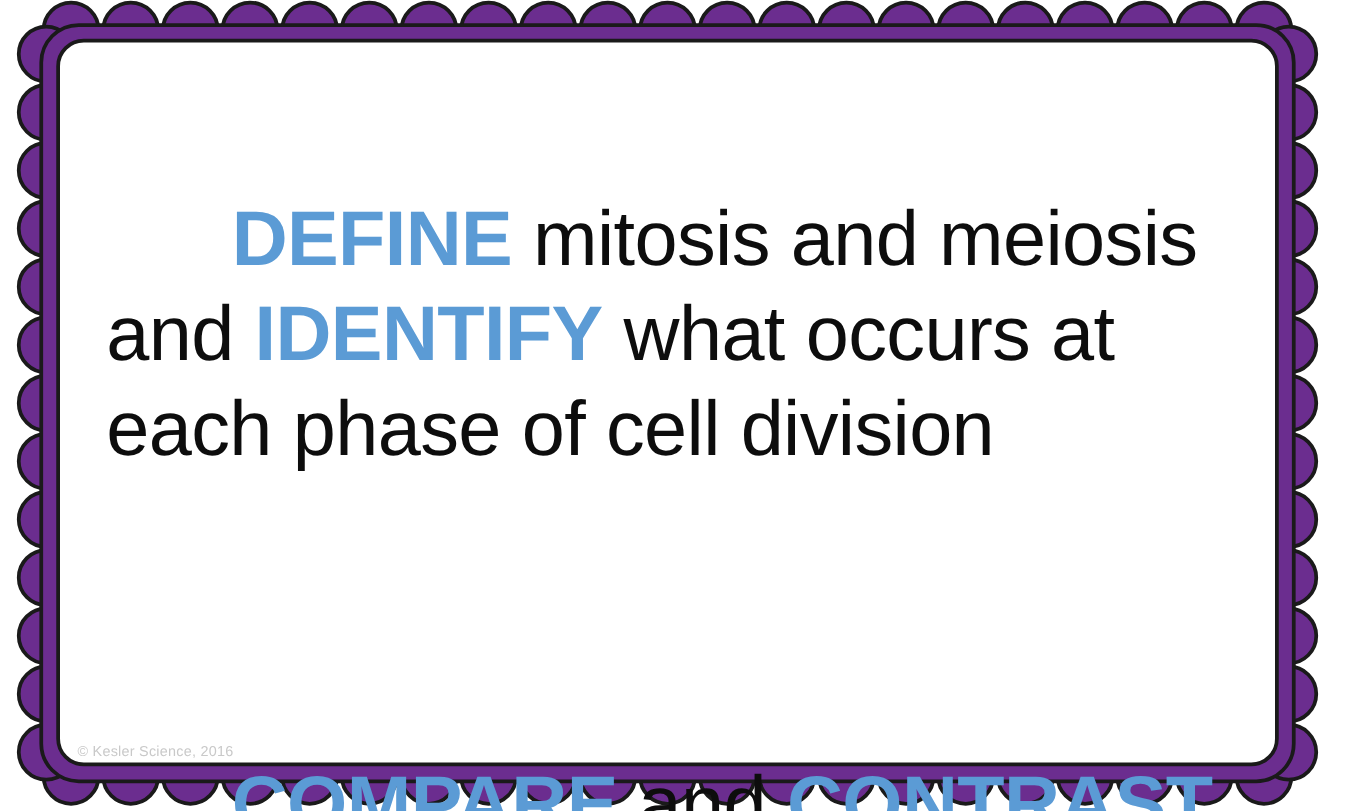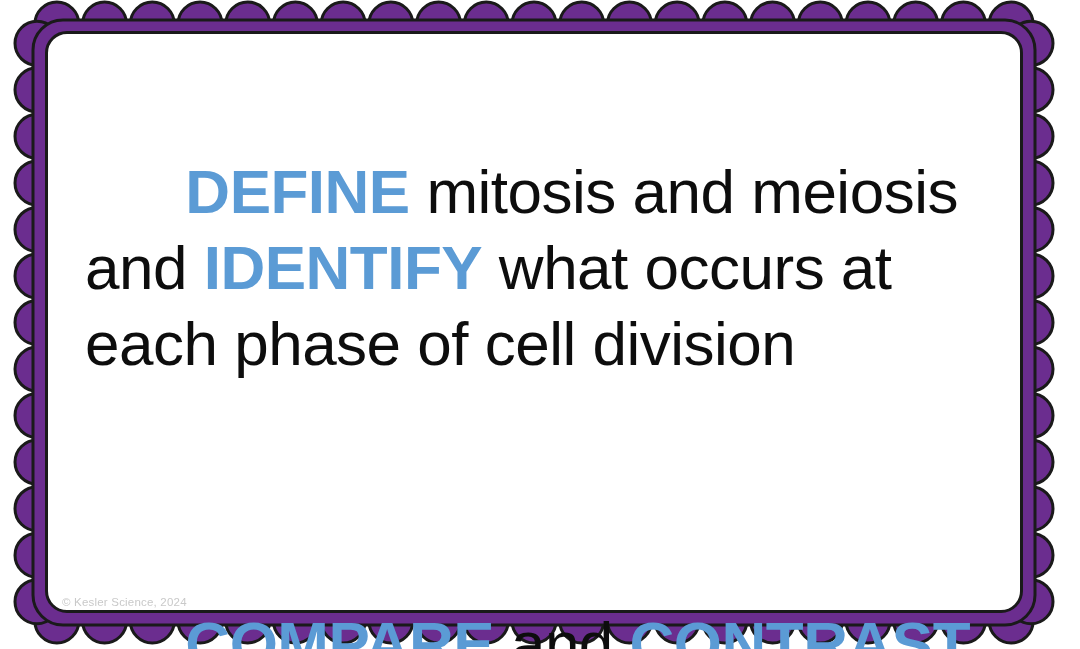--- a/index.html
+++ b/index.html
@@ -165,15 +165,15 @@
     <p class="para" id="para-1" style="color: rgb(13, 13, 13);">
       <span class="hl" style="color: rgb(91, 155, 213);">DEFINE</span><span> mitosis and meiosis and </span><span class="hl" style="color: rgb(91, 155, 213);">IDENTIFY</span><span> what occurs at each phase of cell division</span>
     </p>
 
     <p class="para" id="para-2" style="color: rgb(13, 13, 13);">
       <span class="hl" style="color: rgb(91, 155, 213);">COMPARE</span><span> and </span><span class="hl" style="color: rgb(91, 155, 213);">CONTRAST</span><span> mitosis and meiosis</span>
     </p>
 
   </div>
 
-  <div id="copyright" style="color: rgb(201, 201, 201);">© Kesler Science, 2024</div>
+  <div id="copyright" style="color: rgb(201, 201, 201);">© Kesler Science, 2016</div>
 
 </div>
 
 </body></html>

